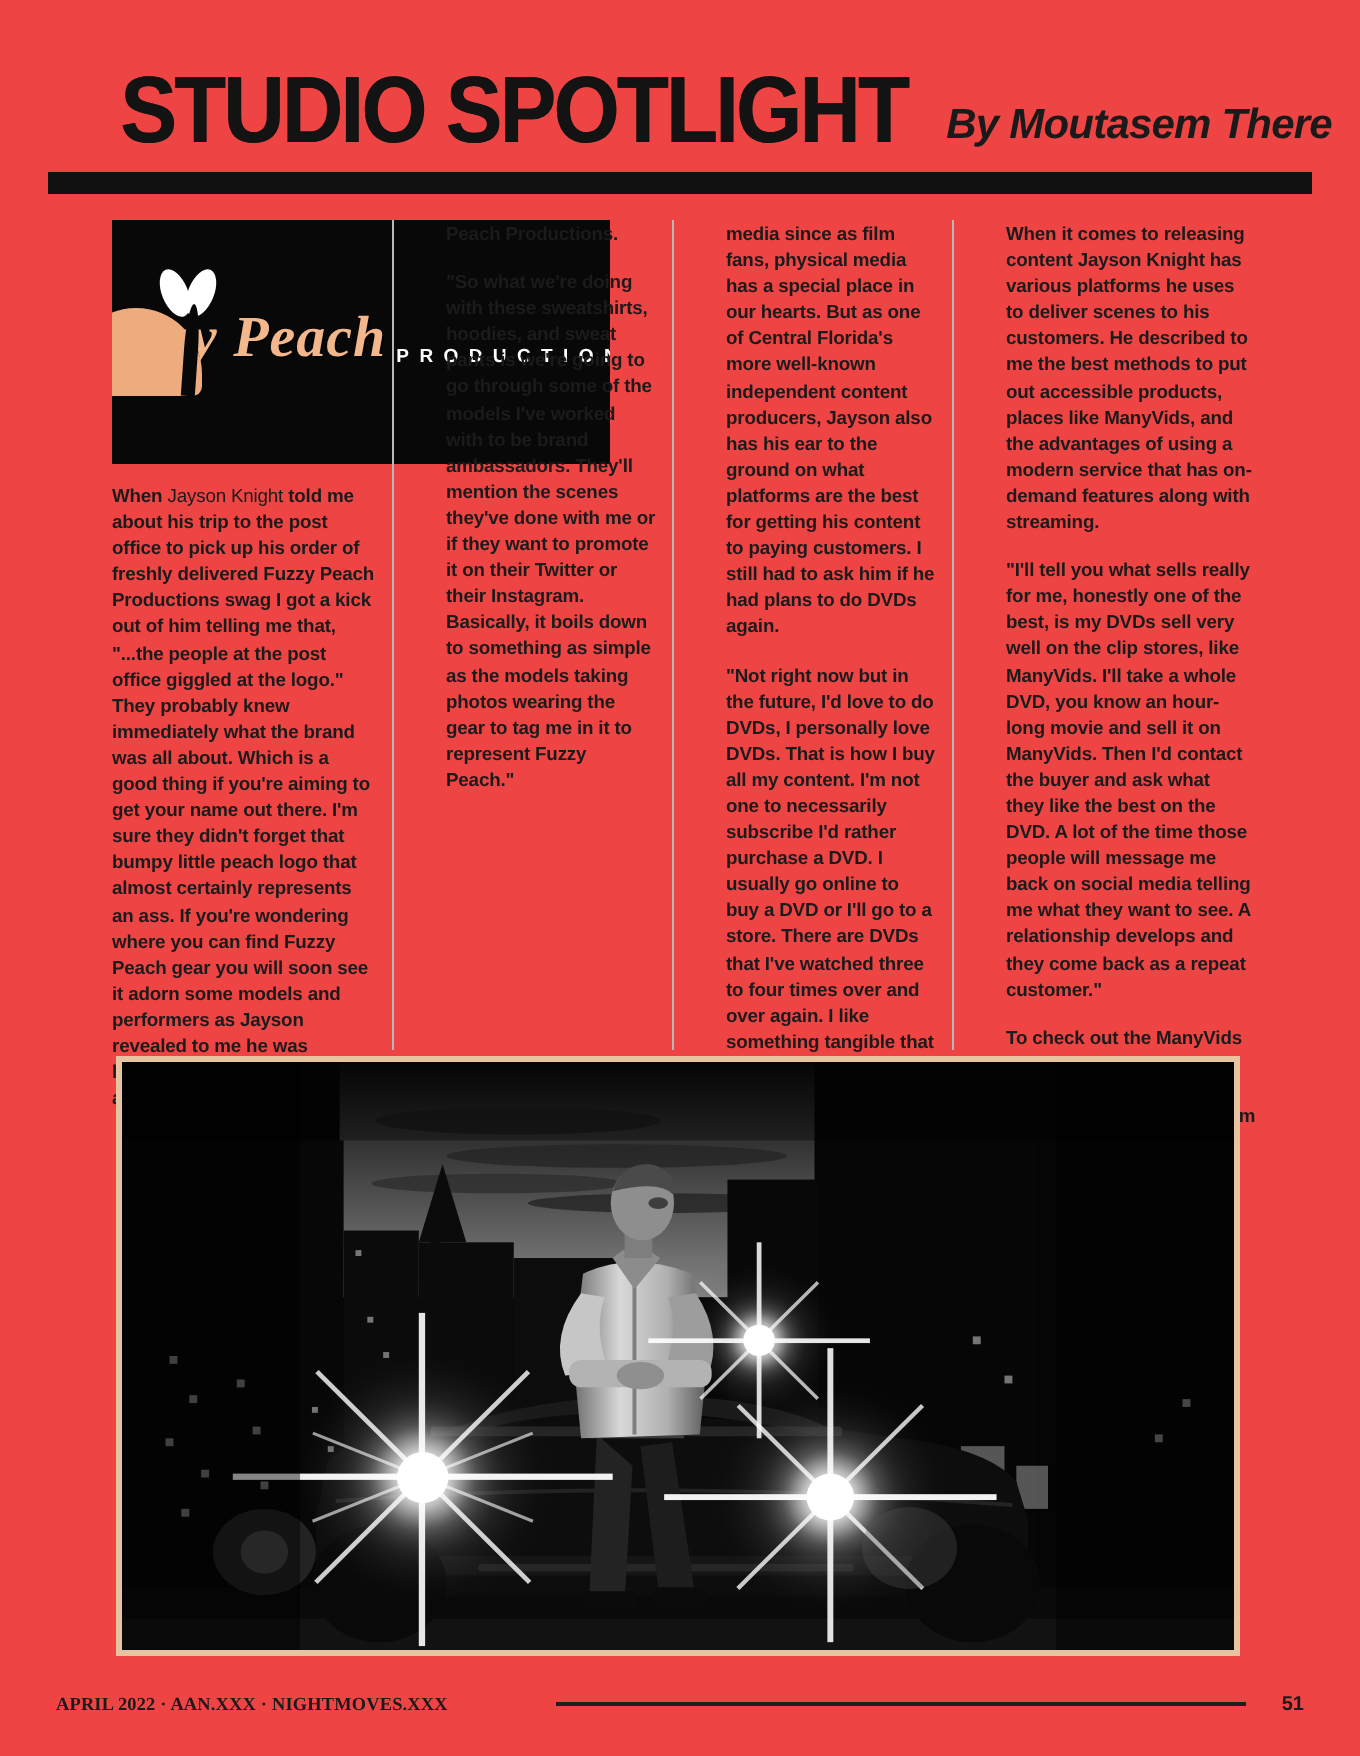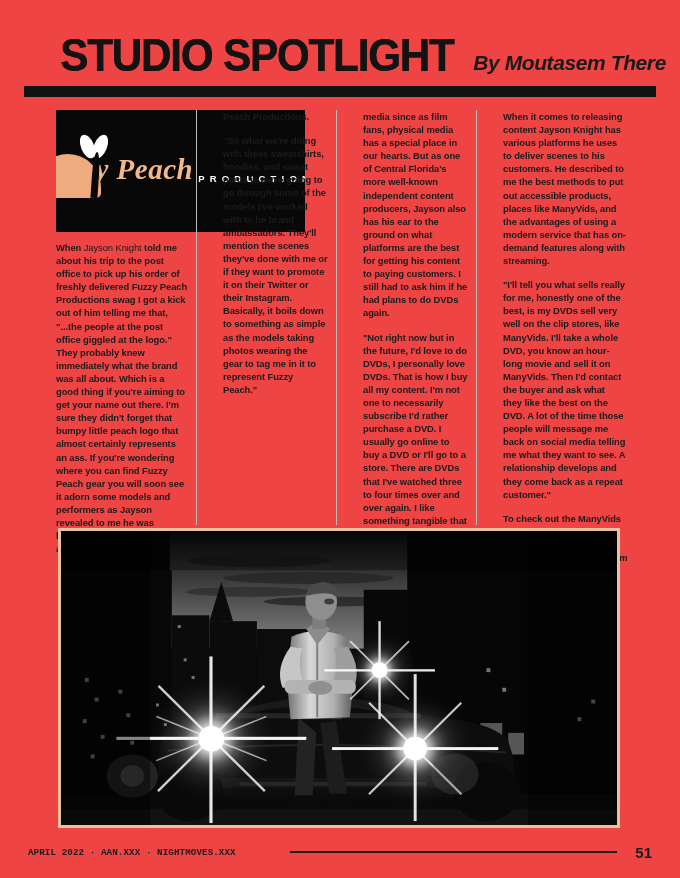--- a/index.html
+++ b/index.html
@@ -197,38 +197,38 @@
     position: absolute;
     left: 28px;
     right: 28px;
     bottom: 18px;
     height: 16px;
     display: flex;
     align-items: center;
     gap: 10px;
   }
   .footer-text {
-    font-family: Liberation Mono, monospace;
+    font-family: Liberation Serif, serif;
     font-weight: 700;
     font-size: 9.2px;
     letter-spacing: 0.1px;
     color: #1b1b1b;
     white-space: nowrap;
   }
   .footer-rule {
     flex: 1;
     height: 2px;
     background: #1f1f1f;
     margin-left: 44px;
     margin-right: 8px;
   }
   .footer-page {
     font-family: "Liberation Sans", sans-serif;
     font-weight: 700;
-    font-size: 15px;
+    font-size: 10px;
     color: #1b1b1b;
   }
 </style>
 </head>
 <body>
 
 <div class="page">
 
   <div class="masthead">
     <div class="spotlight-title">STUDIO SPOTLIGHT</div>

